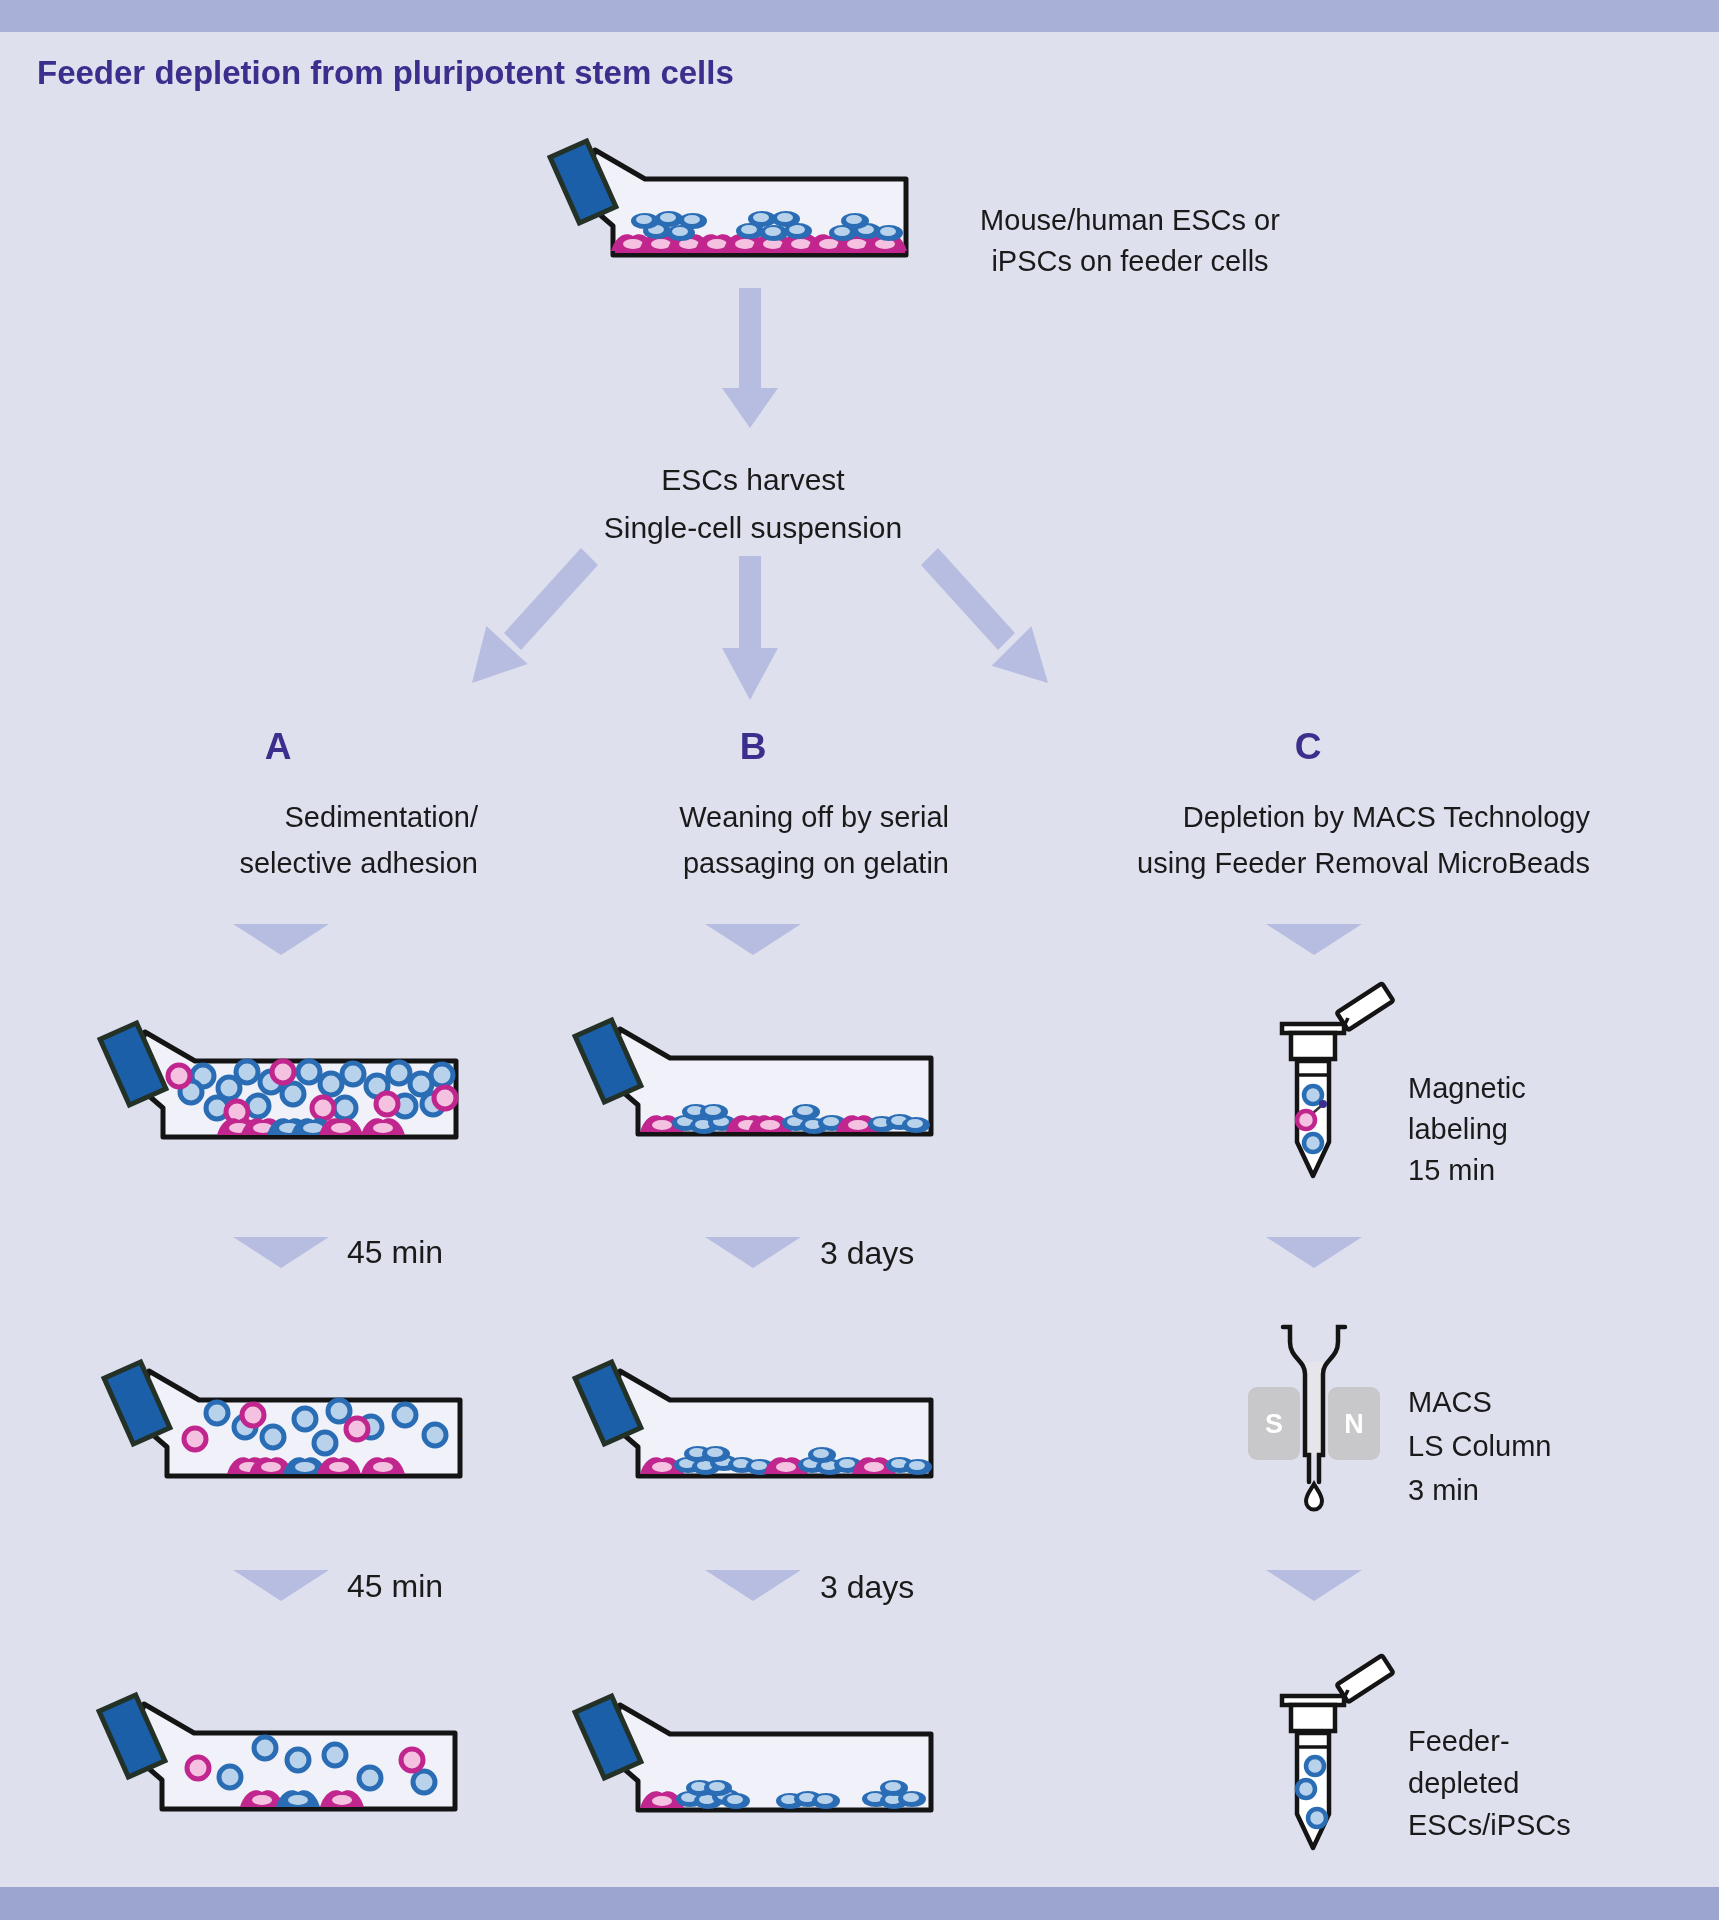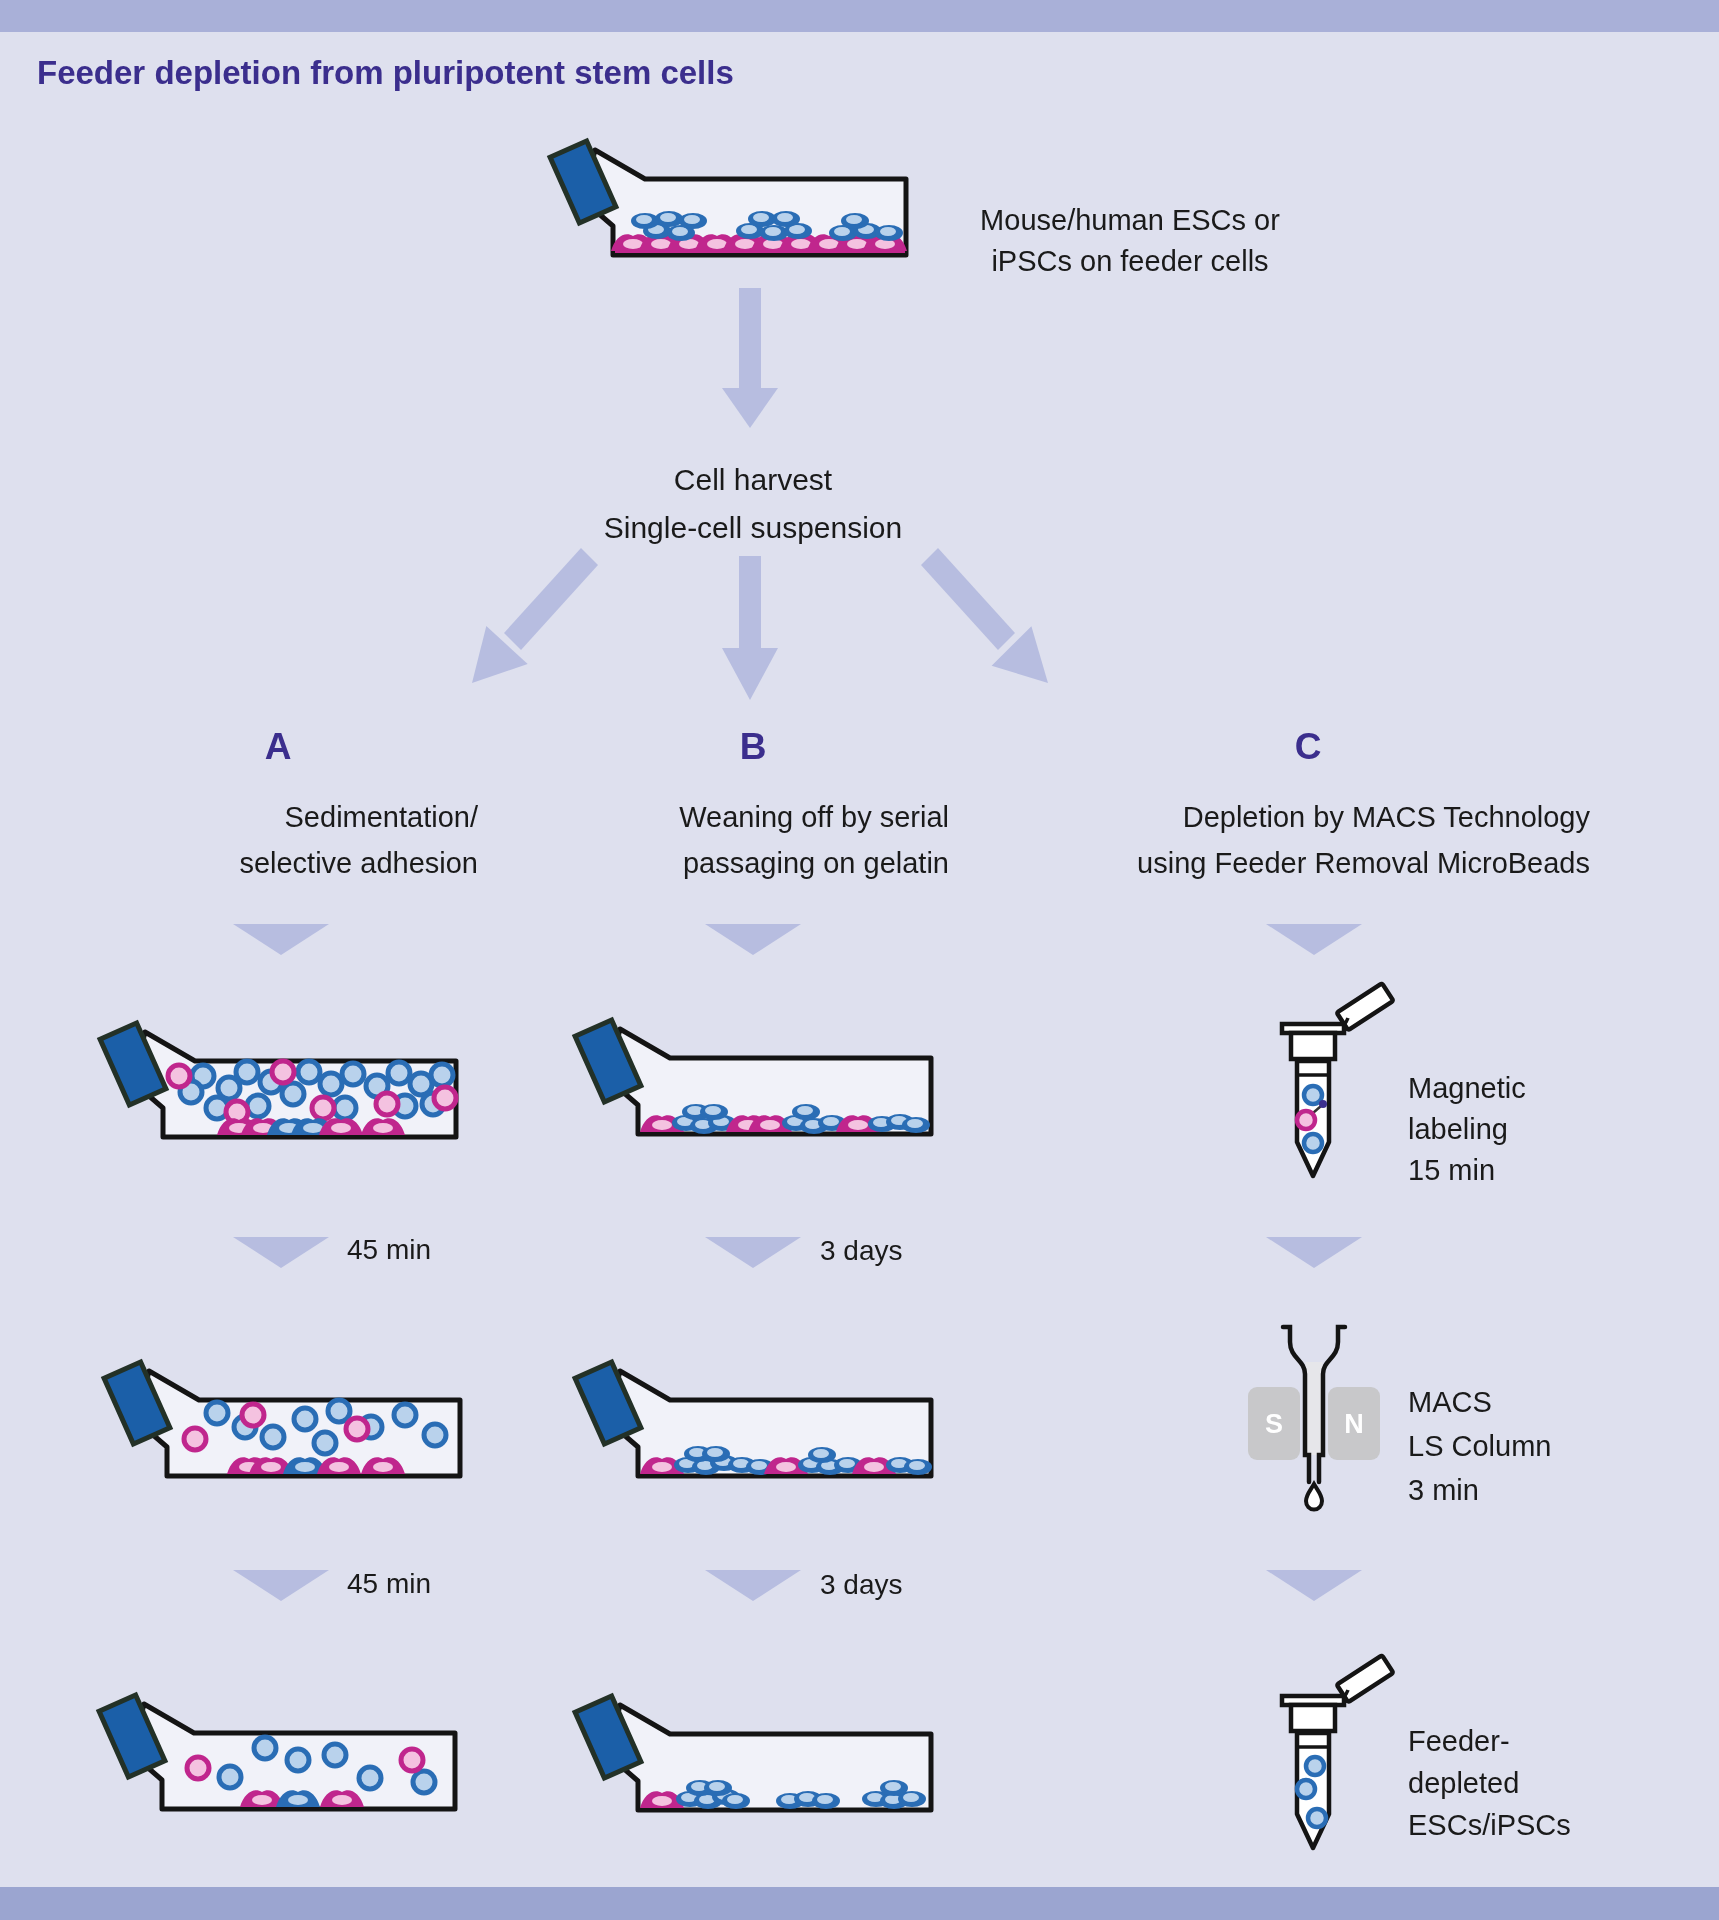--- a/index.html
+++ b/index.html
@@ -18,21 +18,21 @@
   .bar-bottom{left:0;top:1887px;width:1719px;height:33px;background:var(--bottom-bar);}
   .title{left:37px;top:54px;font-size:33px;font-weight:bold;color:var(--heading);}
   .txt{font-size:29px;line-height:41px;}
   .center{text-align:center;}
   .harvest{left:553px;top:456px;width:400px;font-size:30px;line-height:48px;}
   .caption-top{left:960px;top:200px;width:340px;}
   .col-label{top:726px;width:100px;font-size:37px;font-weight:bold;color:var(--heading);text-align:center;}
   .col-header{top:794px;font-size:29px;line-height:46px;text-align:right;}
   .tri{width:0;height:0;border-left:48px solid transparent;border-right:48px solid transparent;
        border-top:31px solid var(--arrow);}
-  .dur{font-size:28px;text-align:right;}
+  .dur{font-size:32px;text-align:right;}
   .side-cap{font-size:29px;line-height:41px;margin-top:28px;}
   svg{display:block;}
   .p{--oc:var(--cell-pink);--ic:var(--cell-pink-fill);}
   .b{--oc:var(--cell-blue);--ic:var(--cell-blue-fill);}
 </style>
 </head>
 <body>
 
 <div class="canvas">
 
@@ -123,21 +123,21 @@
       <use href="#bcell" class="b" x="344" y="99"></use>
         <use href="#bcell" class="b" x="310" y="87"></use>
     </g>
   </svg>
   <div class="abs txt center caption-top">
     <div>Mouse/human ESCs or</div>
     <div>iPSCs on feeder cells</div>
   </div>
 
   <div class="abs center harvest">
-    <div>Cell harvest</div>
+    <div>ESCs harvest</div>
     <div>Single-cell suspension</div>
   </div>
 
   <div class="abs col-label" style="left:228px">A</div>
   <div class="abs col-label" style="left:703px">B</div>
   <div class="abs col-label" style="left:1258px">C</div>
 
   <div class="abs center col-header" style="left:78px;width:400px">
     <div>Sedimentation/</div>
     <div>selective adhesion</div>

